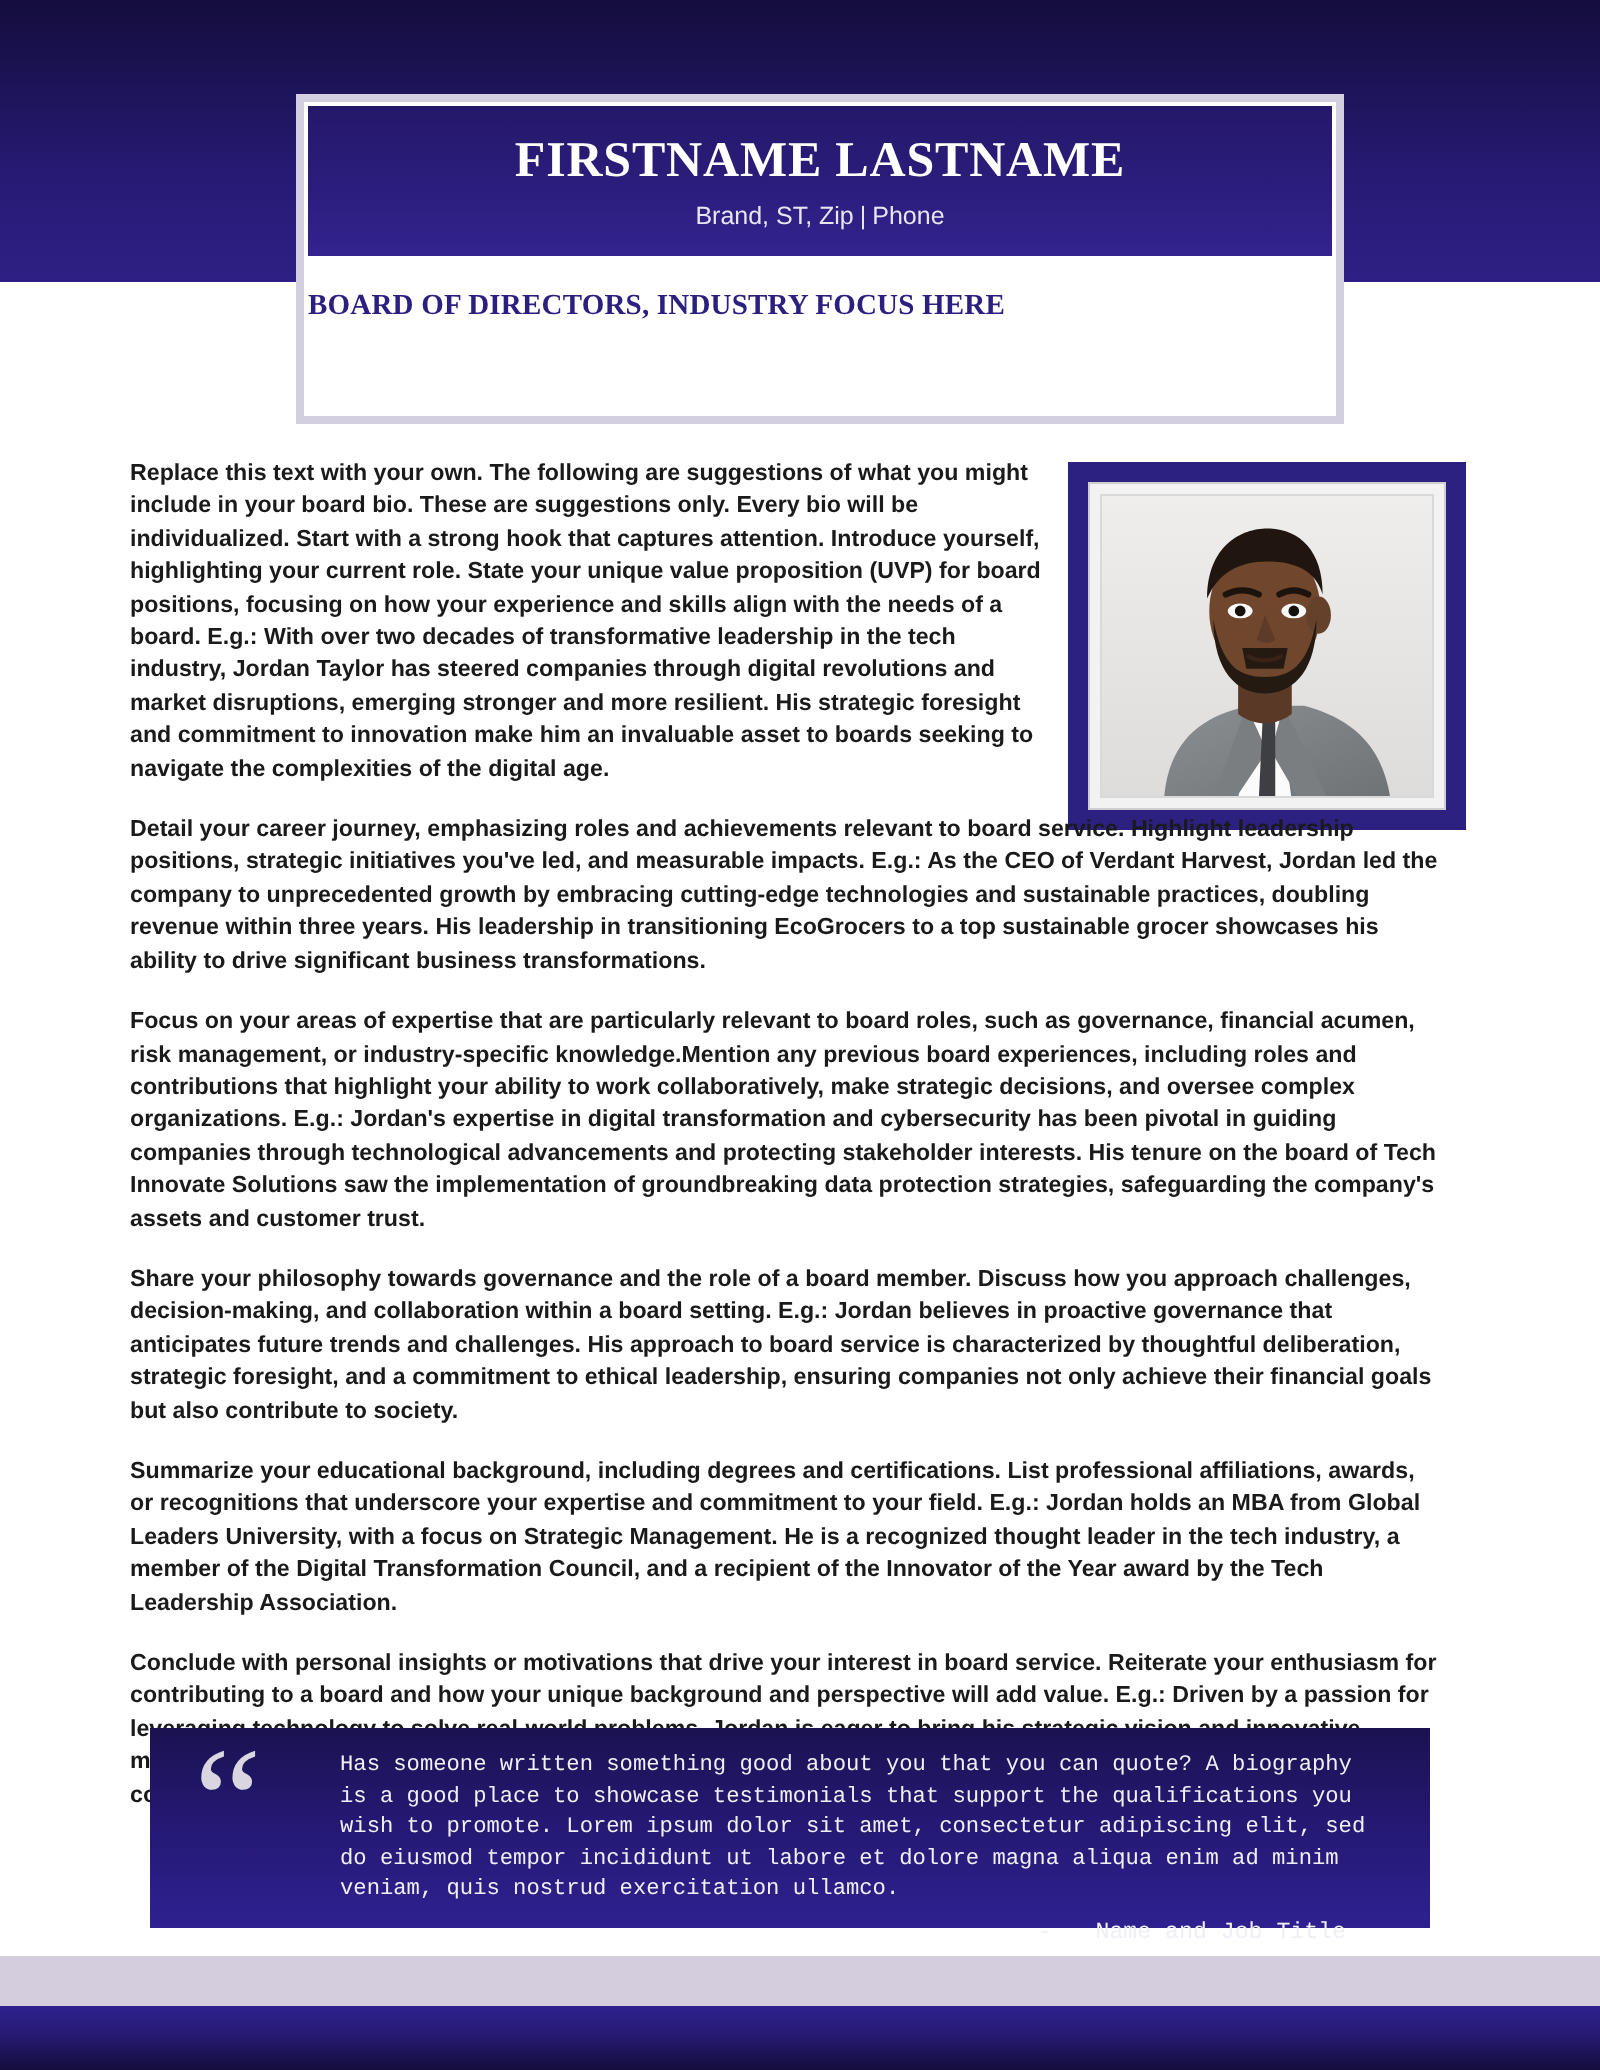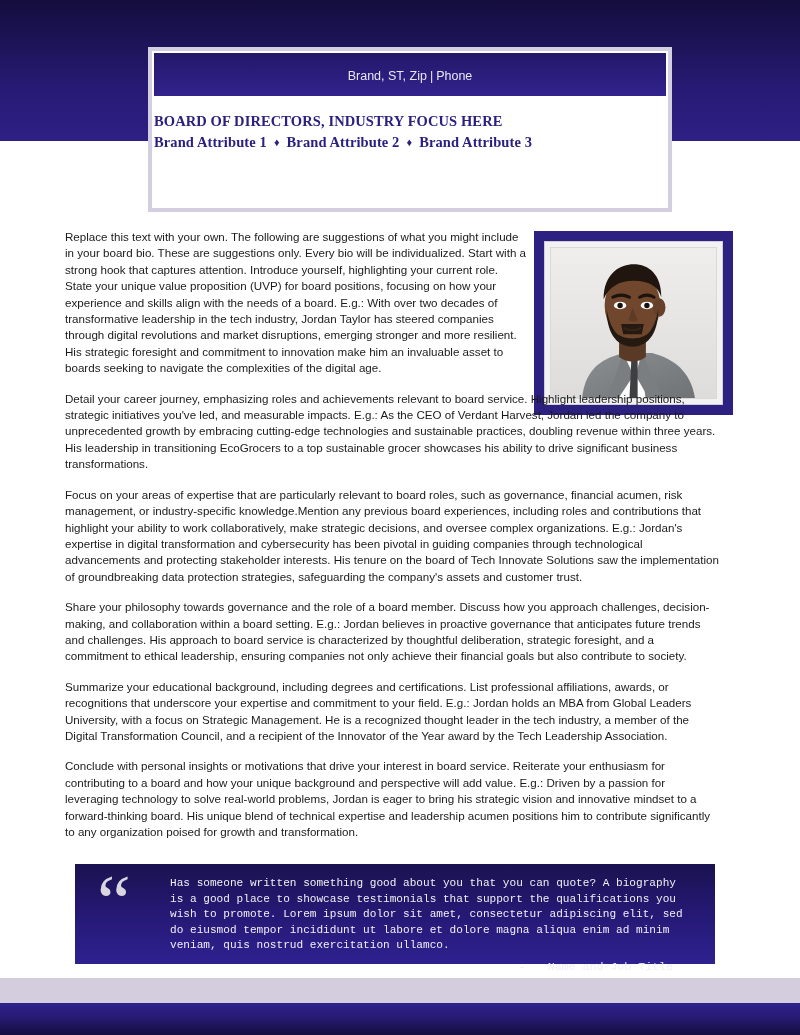--- a/index.html
+++ b/index.html
@@ -107,20 +107,21 @@
     top: 229px;
     width: 655px;
   }
   .para {
     font-family: "Liberation Sans", sans-serif;
     font-size: 11.6px;
     line-height: 16.4px;
     color: #1a1a1a;
     margin: 0 0 14px 0;
     text-align: left;
+    font-weight: bold;
   }
   .para.narrow {
     width: 463px;
   }
 
   
   .photo-frame {
     position: absolute;
     left: 534px;
     top: 231px;
@@ -214,30 +215,28 @@
 <body>
 
 <div class="page">
 
   <div class="top-band"></div>
 
   <div class="header-box">
     <div class="header-box-inner">
 
       <div class="header-top">
+        <div class="hdr-name">FIRSTNAME LASTNAME</div>
         <div class="hdr-line">
           <span>Brand, ST, Zip</span><span class="hdr-sep">|</span><span>Phone</span>
         </div>
       </div>
 
       <div class="header-bottom">
         <div class="hdr-role">BOARD OF DIRECTORS, INDUSTRY FOCUS HERE</div>
-        <div class="hdr-attrs">
-          <span>Brand Attribute 1</span><span class="diamond">♦</span><span>Brand Attribute 2</span><span class="diamond">♦</span><span>Brand Attribute 3</span>
-        </div>
       </div>
 
     </div>
   </div>
 
   <div class="photo-frame">
     <div class="photo-matte">
       <div class="photo-matte2">
         <svg class="portrait" viewBox="0 0 160 150" preserveAspectRatio="xMidYMid slice">
           <defs>

